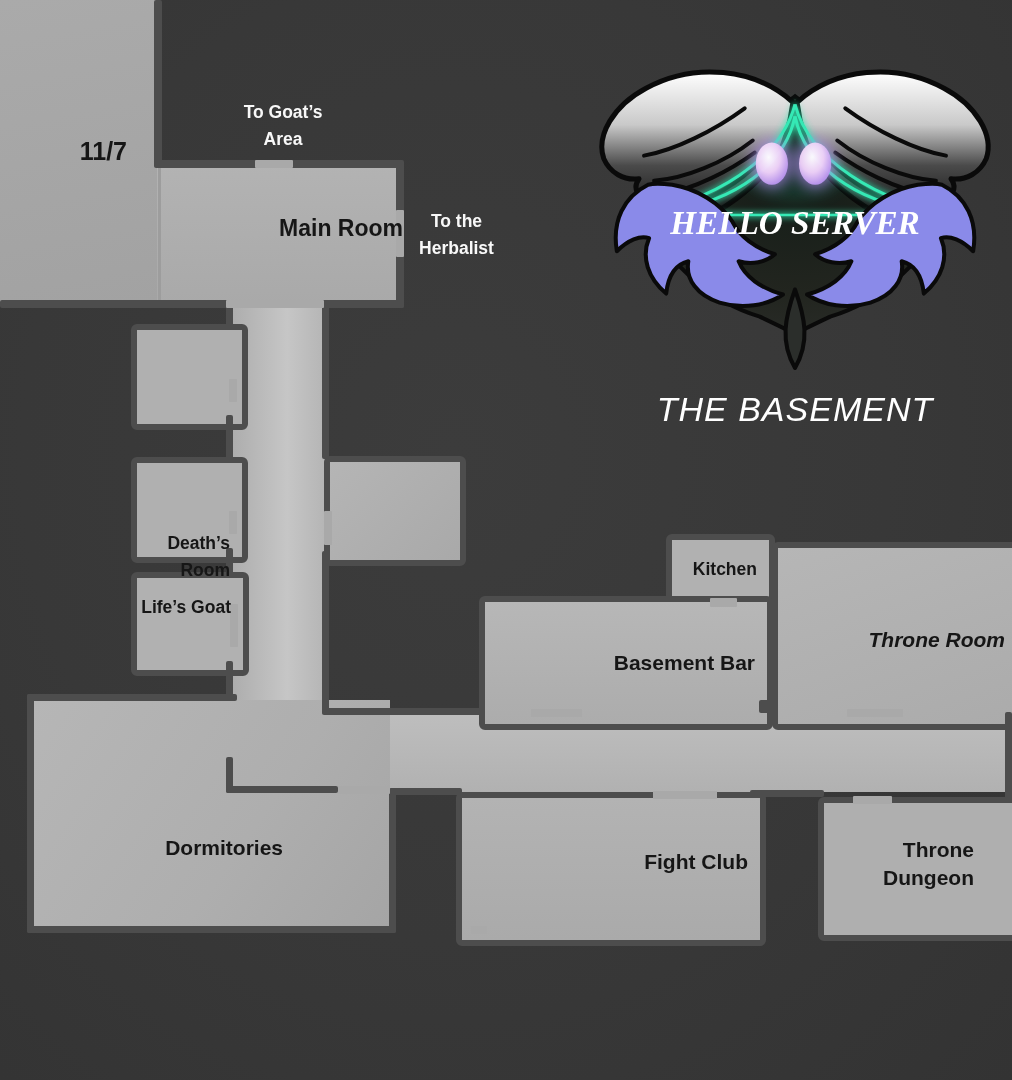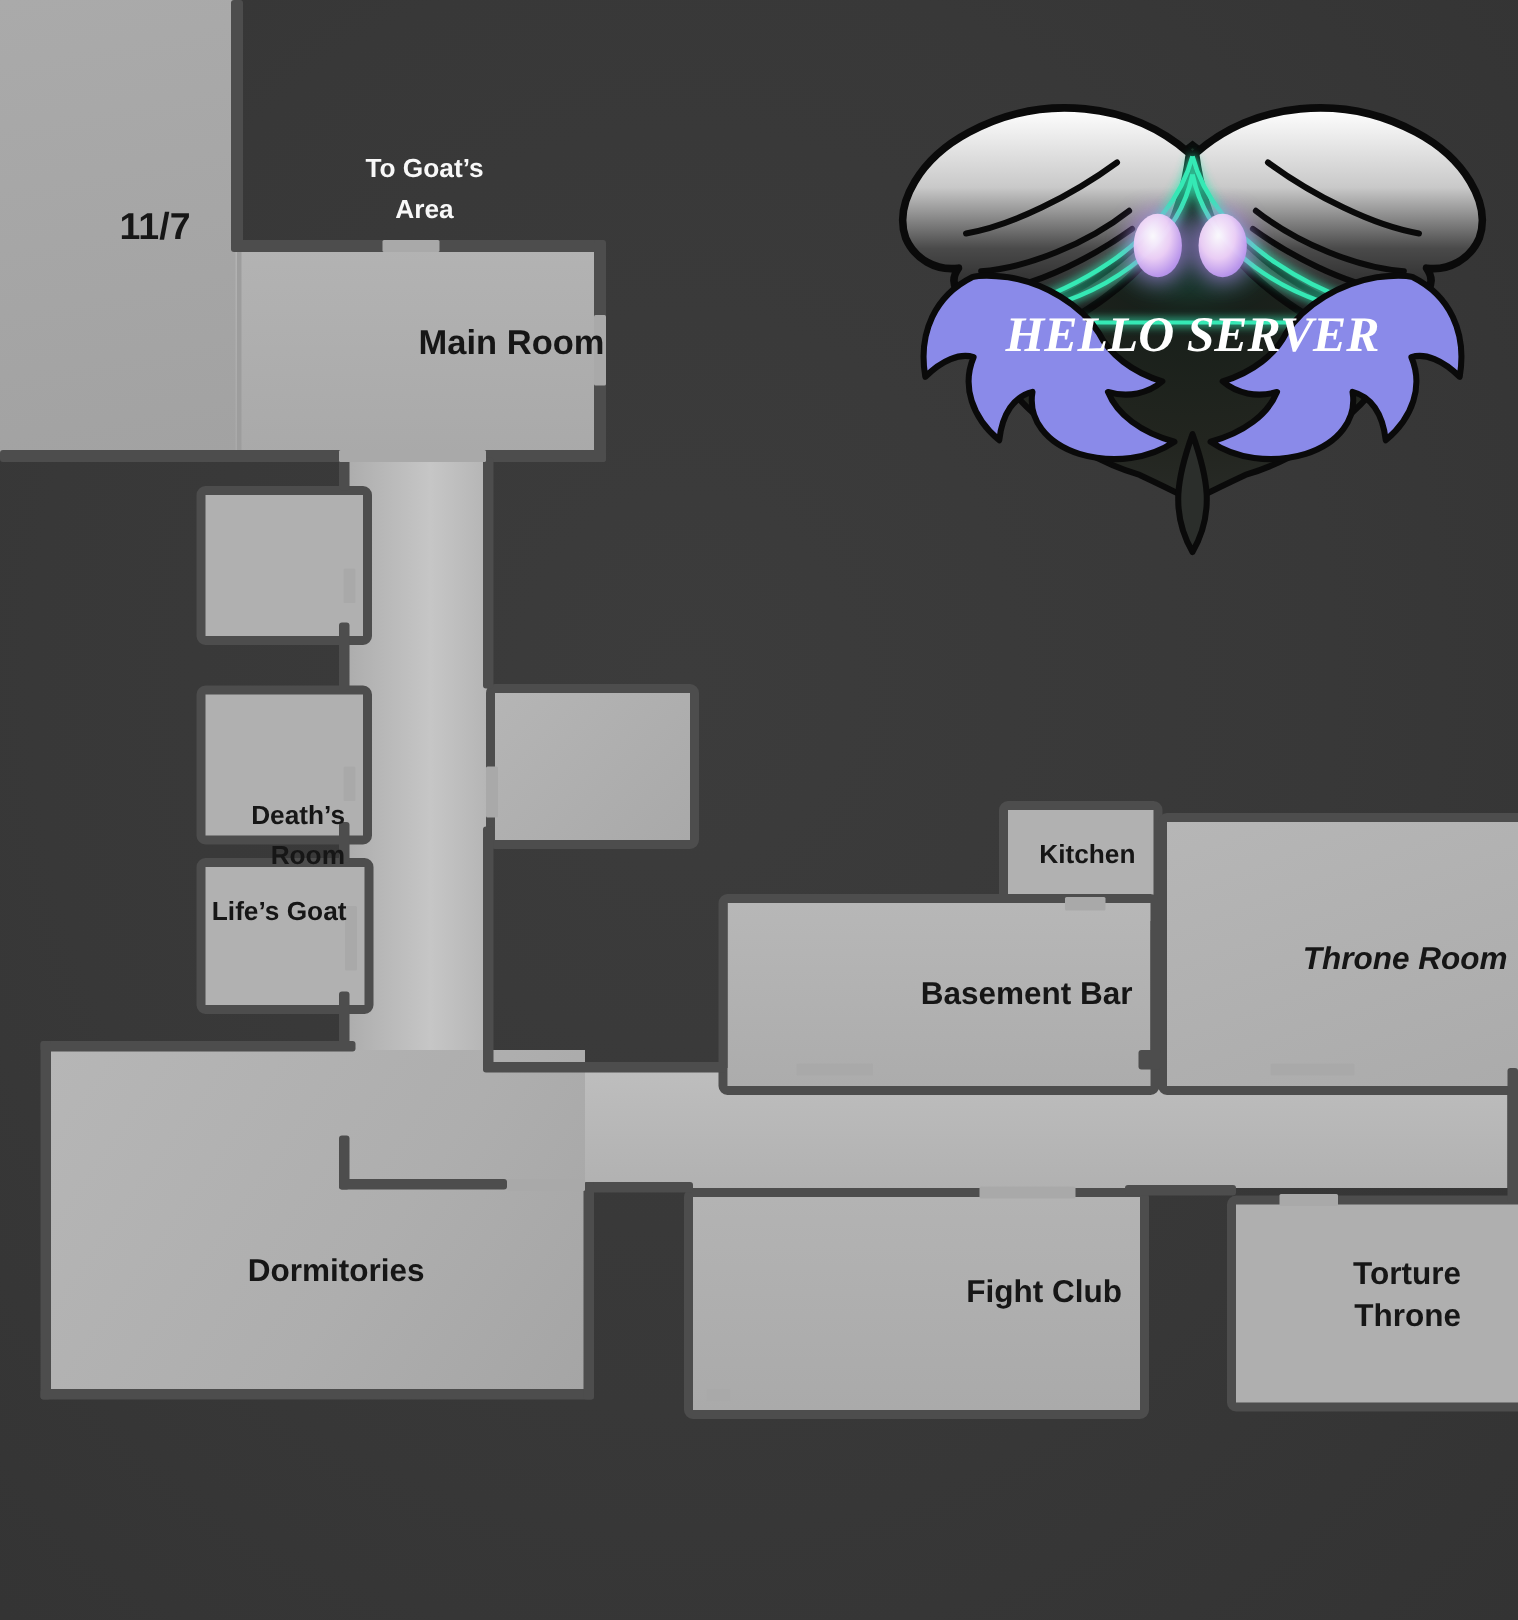--- a/index.html
+++ b/index.html
@@ -157,24 +157,26 @@
 
   <div class="rlabel" id="l117">11/7</div>
   <div class="rlabel" id="lmain">Main Room</div>
   <div class="rlabel" id="ldeaths">Death’s Room</div>
   <div class="rlabel" id="llifes">Life’s Goat</div>
   <div class="rlabel" id="lkitchen">Kitchen</div>
   <div class="rlabel" id="lbar">Basement Bar</div>
   <div class="rlabel" id="lthrone">Throne Room</div>
   <div class="rlabel" id="ldorm">Dormitories</div>
   <div class="rlabel" id="lfight">Fight Club</div>
-  <div class="rlabel" id="ltorture">Torture Throne</div>
+  <div class="rlabel" id="ltorture">Throne Dungeon</div>
 
   <div class="wlabel" id="ltogoats">To Goat’s Area</div>
-
+  <div class="wlabel" id="ltoherb">To the Herbalist</div>
+
+  <div id="ltitle">THE BASEMENT</div>
 
   <svg id="logo" viewBox="0 0 420 310" xmlns="http://www.w3.org/2000/svg">
     <defs>
       <linearGradient id="wingGrad" x1="0" y1="0" x2="0" y2="1">
         <stop offset="0" stop-color="#ffffff"></stop>
         <stop offset="0.35" stop-color="#c9c9c9"></stop>
         <stop offset="0.62" stop-color="#4a4a4a"></stop>
         <stop offset="1" stop-color="#0a0a0a"></stop>
       </linearGradient>
       <radialGradient id="shieldGrad" cx="0.5" cy="0.35" r="0.8">

